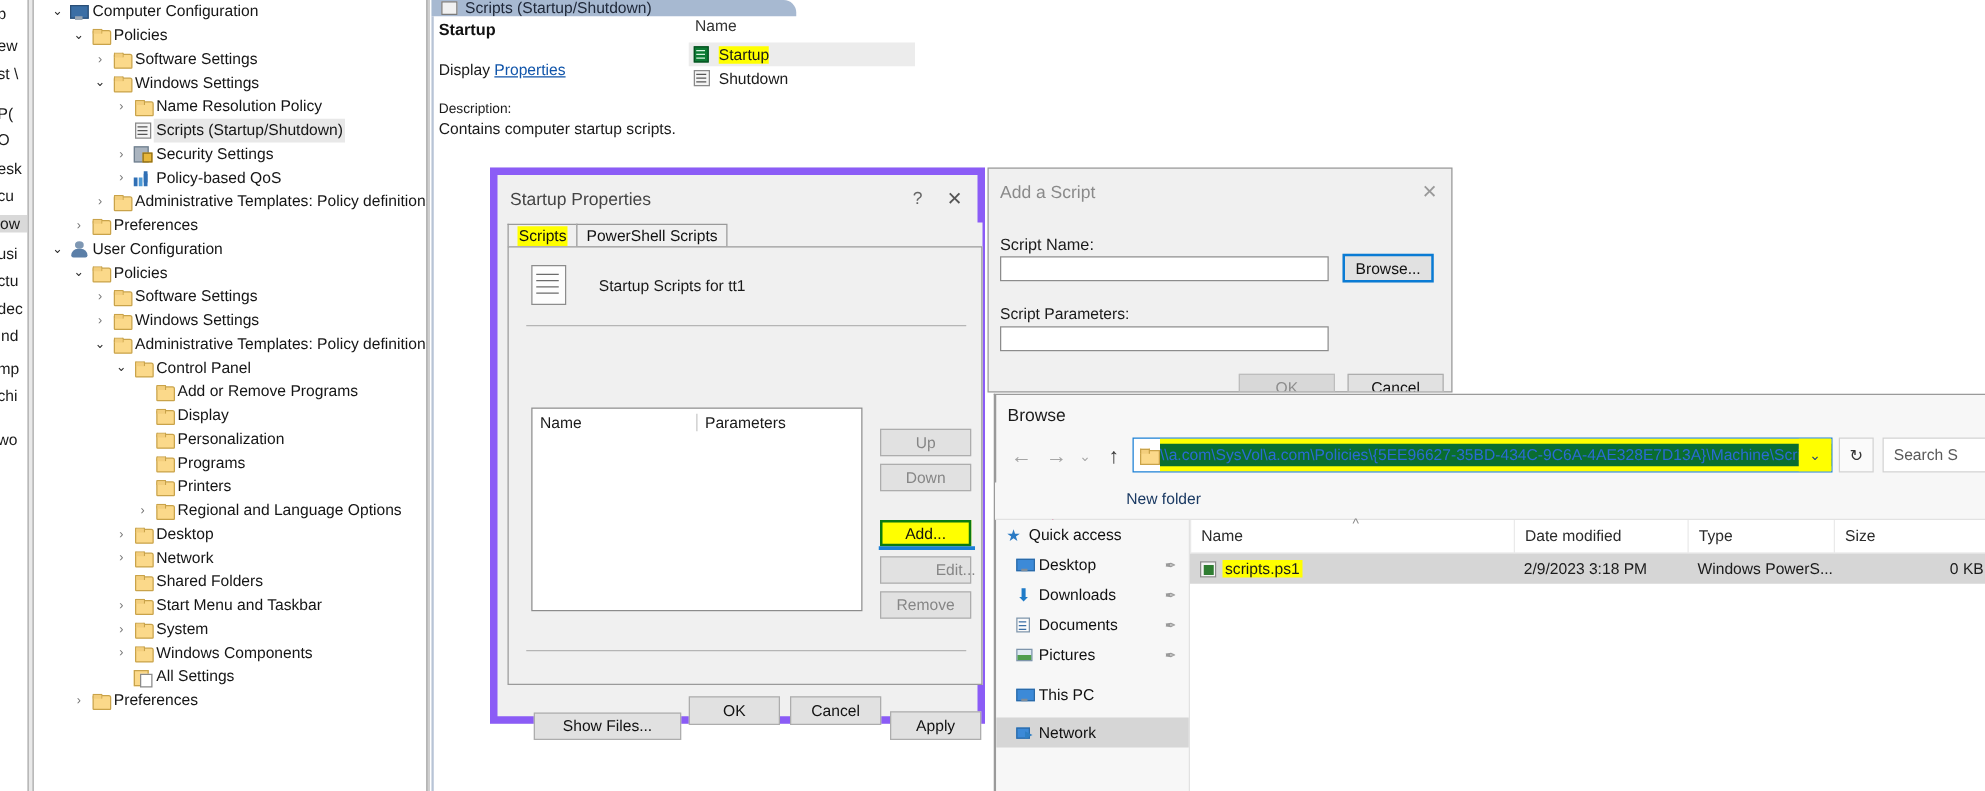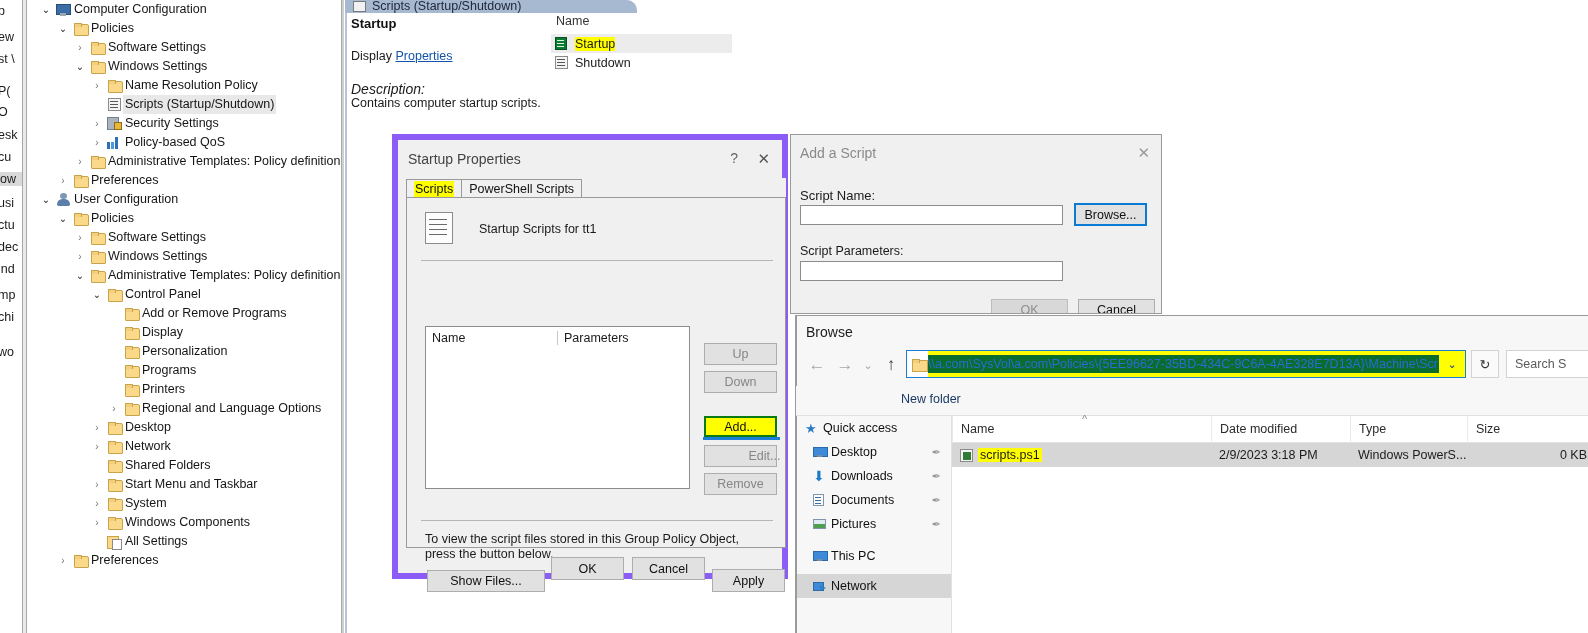--- a/index.html
+++ b/index.html
@@ -105,21 +105,21 @@
     overflow:hidden;
   }
   #res-header .hdr-icon{ width:13px;height:11px;margin-right:6px;position:relative; }
   #res-header .hdr-icon:before{content:"";position:absolute;inset:0;background:#f1f1f1;border:1px solid #7a7a7a;}
   #res-header .hdr-title{ font-size:12.5px; color:#20293a; white-space:nowrap; margin-top:-2px;}
   #res-left-border{ position:absolute; left:0; top:13px; width:2px; height:620px; background:#b8c4d6;}
 
   #ext-label{ position:absolute; left:6px; top:16px; font-weight:bold; font-size:13px; color:#111;}
   #display-row{ position:absolute; left:6px; top:49px; font-size:12.5px;}
   #display-row a{ color:#1155aa; text-decoration:underline; }
-  #desc-label{ position:absolute; left:6px; top:81px; font-size:14px;font-style:italic;}
+  #desc-label{ position:absolute; left:6px; top:81px; font-size:11px;}
   #desc-text{ position:absolute; left:6px; top:96px; font-size:12.5px;}
 
   #names-col{ position:absolute; left:206px; top:14px; width:181px; }
   #names-col .col-hd{ font-size:12.5px; color:#333; padding-left:5px; margin-bottom:6px;}
   .nrow{ height:19px; display:flex; align-items:center; padding-left:4px; }
   .nrow.sel{ background:#ececec; }
   .nrow .nicon{ width:16px; margin-right:4px; display:flex; align-items:center;}
   .nrow .nlabel{ font-size:12.5px; }
   .nrow .nlabel.hl{ background:#ffff00; }
   .green-script{width:12px;height:13px;position:relative;}
@@ -639,21 +639,20 @@
       </div>
 
       <div class="sidebtn" id="btn-up">Up</div>
       <div class="sidebtn" id="btn-down">Down</div>
       <div class="sidebtn" id="btn-add">Add...</div>
       <div id="btn-add-underline"></div>
       <div class="sidebtn" id="btn-edit">Edit...</div>
       <div class="sidebtn" id="btn-remove">Remove</div>
 
       <div id="hr2"></div>
-      <div id="note-text">To view the script files stored in this Group Policy Object, press the button below.</div>
       <div id="btn-showfiles">Show Files...</div>
     </div>
   </div>
 
   <div class="dlgbtn" id="btn-ok">OK</div>
   <div class="dlgbtn" id="btn-cancel">Cancel</div>
   <div class="dlgbtn" id="btn-apply">Apply</div>
 </div>
 
 <div id="add-dlg">

